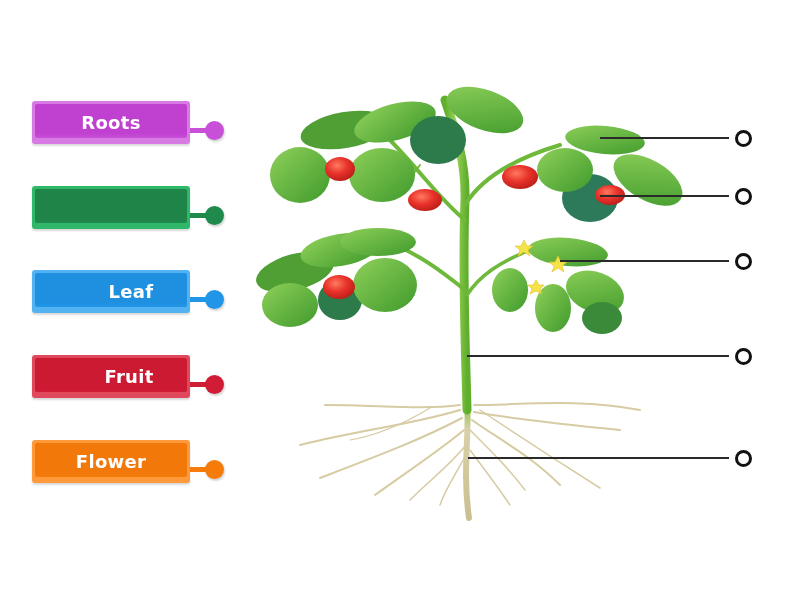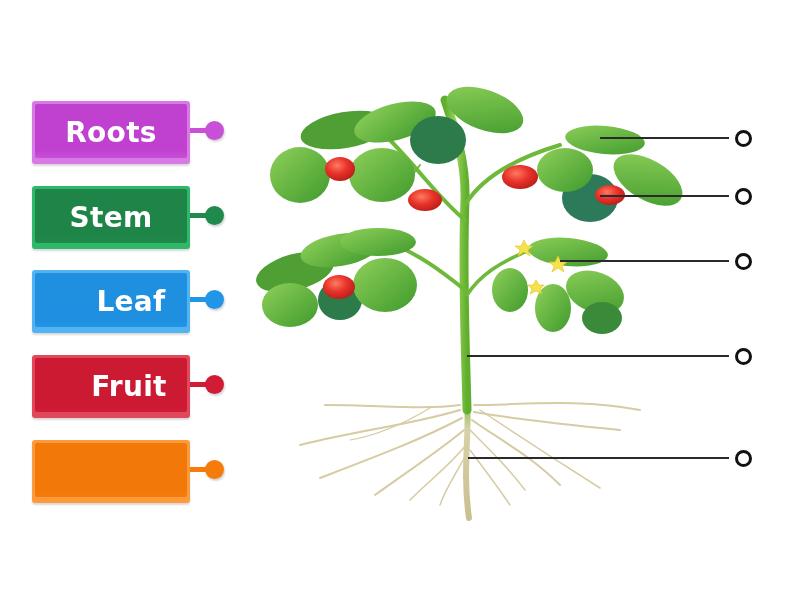--- a/index.html
+++ b/index.html
@@ -2,24 +2,24 @@
 <html><head>
   <meta charset="utf-8">
   <style>
     html, body { margin: 0; padding: 0; }
     body {
       width: 800px; height: 600px; position: relative; overflow: hidden;
       background: #ffffff;
       font-family: "DejaVu Sans", "Liberation Sans", sans-serif;
     }
     .label-tile {
-      position: absolute; left: 32px; width: 158px; height: 63px;
+      position: absolute; left: 32px; width: 158px; height: 43px;
       box-sizing: border-box; border-radius: 3px;
       display: flex; align-items: center; justify-content: center;
-      color: #ffffff; font-weight: bold; font-size: 28px;
+      color: #ffffff; font-weight: bold; font-size: 18px;
       cursor: grab; user-select: none;
       box-shadow: 0 2px 2px rgba(0,0,0,0.15);
     }
     .label-tile .inner {
       position: absolute; left: 3px; right: 3px; top: 3px; bottom: 6px;
       border-radius: 2px;
     }
     .label-tile .txt { position: relative; z-index: 2; letter-spacing: 0.3px; }
     .connector {
       position: absolute; height: 5px; width: 20px; left: 190px;
@@ -44,41 +44,41 @@
 <div id="label-bank">
   <div class="label-tile" style="top: 101px; background: rgb(215, 122, 228);">
     <div class="inner" style="background: linear-gradient(rgb(192, 64, 208) 0%, rgb(192, 64, 208) 85%, rgb(200, 79, 216) 100%);"></div>
     <span class="txt">Roots</span>
   </div>
   <div class="connector" style="top: 128px; background: rgb(200, 79, 216);"></div>
   <div class="dot" style="top: 121px; left: 205px; background: rgb(200, 79, 216);"></div>
 
   <div class="label-tile" style="top: 186px; background: rgb(47, 184, 106);">
     <div class="inner" style="background: linear-gradient(rgb(30, 132, 71) 0%, rgb(30, 132, 71) 85%, rgb(31, 138, 76) 100%);"></div>
-    <span class="txt">Stem</span>
   </div>
   <div class="connector" style="top: 213px; background: rgb(31, 138, 76);"></div>
   <div class="dot" style="top: 206px; left: 205px; background: rgb(31, 138, 76);"></div>
 
   <div class="label-tile" style="top: 270px; background: rgb(82, 178, 242); padding-left: 40px;">
     <div class="inner" style="background: linear-gradient(rgb(31, 143, 224) 0%, rgb(31, 143, 224) 85%, rgb(33, 150, 232) 100%);"></div>
     <span class="txt">Leaf</span>
   </div>
   <div class="connector" style="top: 297px; background: rgb(33, 150, 232);"></div>
   <div class="dot" style="top: 290px; left: 205px; background: rgb(33, 150, 232);"></div>
 
   <div class="label-tile" style="top: 355px; background: rgb(224, 72, 92); padding-left: 36px;">
     <div class="inner" style="background: linear-gradient(rgb(204, 26, 51) 0%, rgb(204, 26, 51) 85%, rgb(209, 28, 54) 100%);"></div>
     <span class="txt">Fruit</span>
   </div>
   <div class="connector" style="top: 382px; background: rgb(209, 28, 54);"></div>
   <div class="dot" style="top: 375px; left: 205px; background: rgb(209, 28, 54);"></div>
 
   <div class="label-tile" style="top: 440px; background: rgb(255, 154, 60);">
     <div class="inner" style="background: linear-gradient(rgb(242, 120, 10) 0%, rgb(242, 120, 10) 85%, rgb(245, 124, 10) 100%);"></div>
+    <span class="txt">Flower</span>
   </div>
   <div class="connector" style="top: 467px; background: rgb(245, 124, 10);"></div>
   <div class="dot" style="top: 460px; left: 205px; background: rgb(245, 124, 10);"></div>
 </div>
 
 <svg id="plant" viewBox="250 80 440 450" xmlns="http://www.w3.org/2000/svg">
   <defs>
     <linearGradient id="stemGrad" x1="0" y1="0" x2="1" y2="0">
       <stop offset="0" stop-color="#5fae2c"></stop>
       <stop offset="0.5" stop-color="#9ad25a"></stop>

